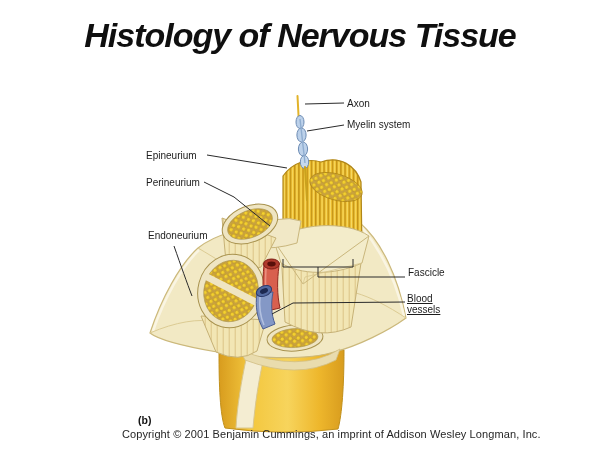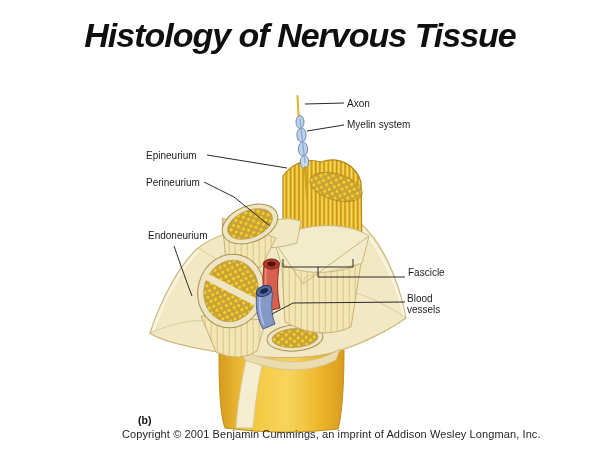--- a/index.html
+++ b/index.html
@@ -8,21 +8,21 @@
     font-family:"Liberation Sans",sans-serif;
   }
   .title{
     position:absolute;top:14px;left:0;right:0;text-align:center;
     font-weight:bold;font-size:34px;line-height:42px;letter-spacing:-1px;color:#0f0f0f;font-style:italic;
   }
   .art{position:absolute;left:0;top:0;width:600px;height:450px;}
   .lbl{
     position:absolute;font-size:10px;line-height:11px;color:#1c1c1c;white-space:nowrap;
   }
-  .lbl.wrap{white-space:normal;width:44px;}
+  .lbl.wrap{white-space:normal;width:44px;text-decoration:underline;}
   .bsub{
     position:absolute;left:138px;top:414px;font-size:10.5px;font-weight:bold;color:#111;
   }
   .credit{
     position:absolute;left:122px;top:428px;font-size:11px;color:#262626;letter-spacing:0.1px;white-space:nowrap;
   }
 </style>
 </head>
 <body>
 

